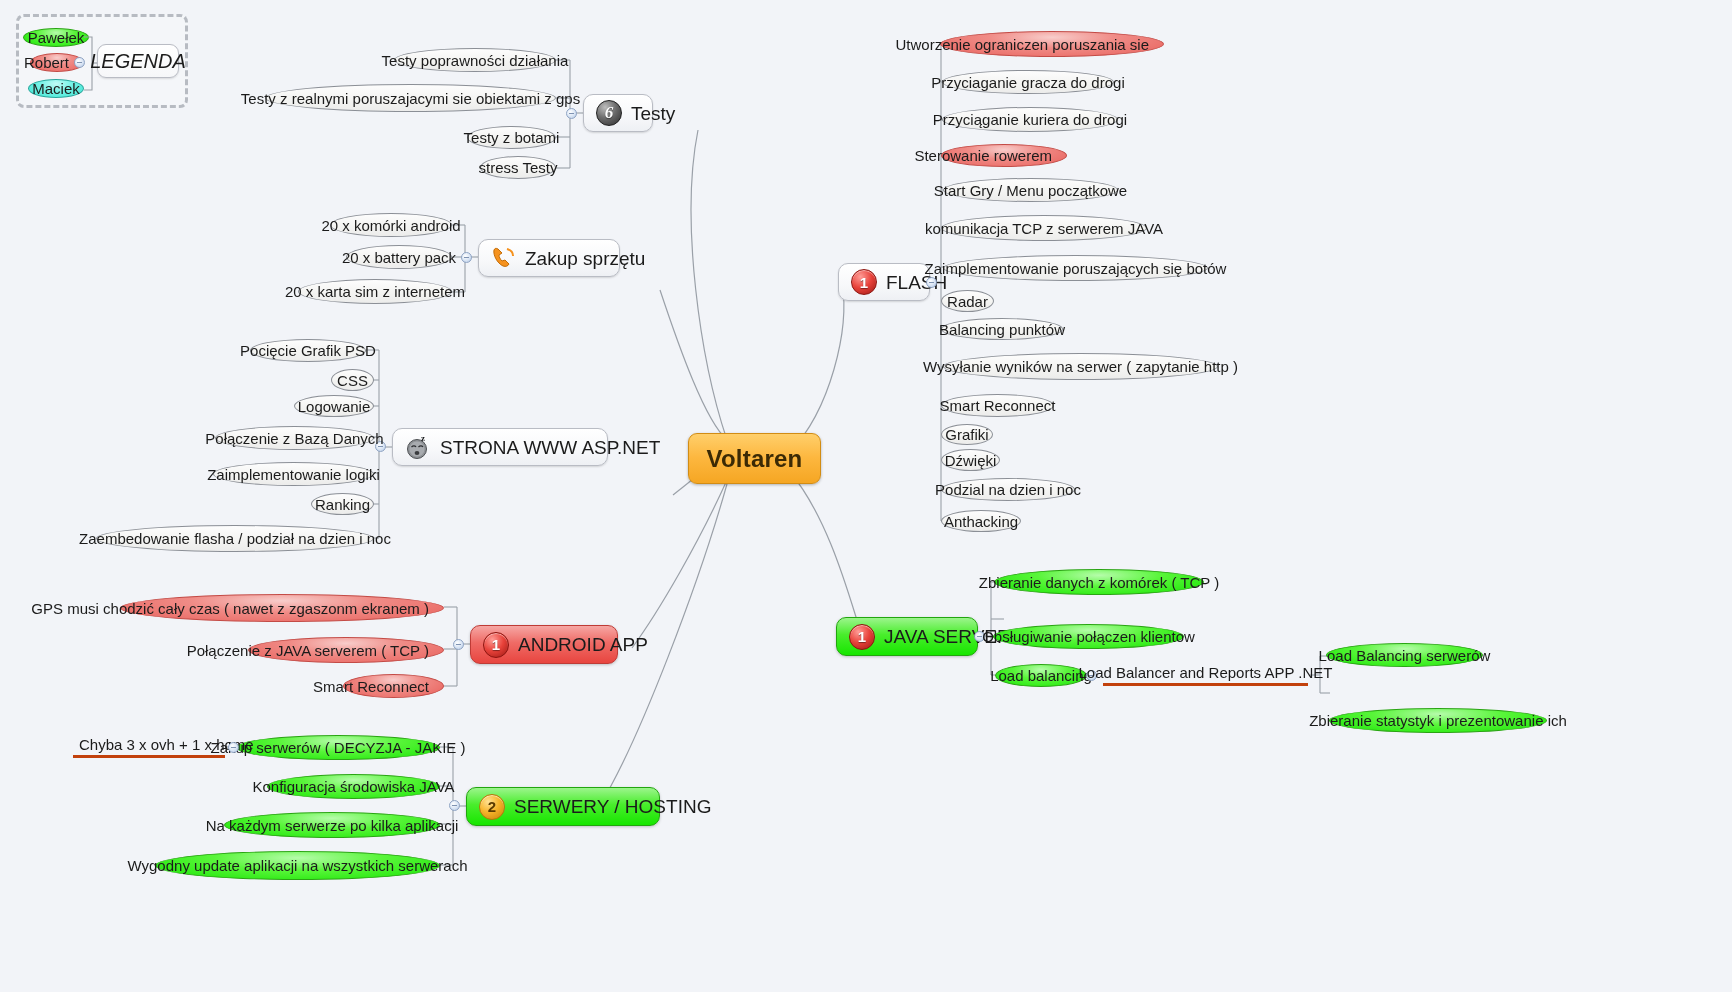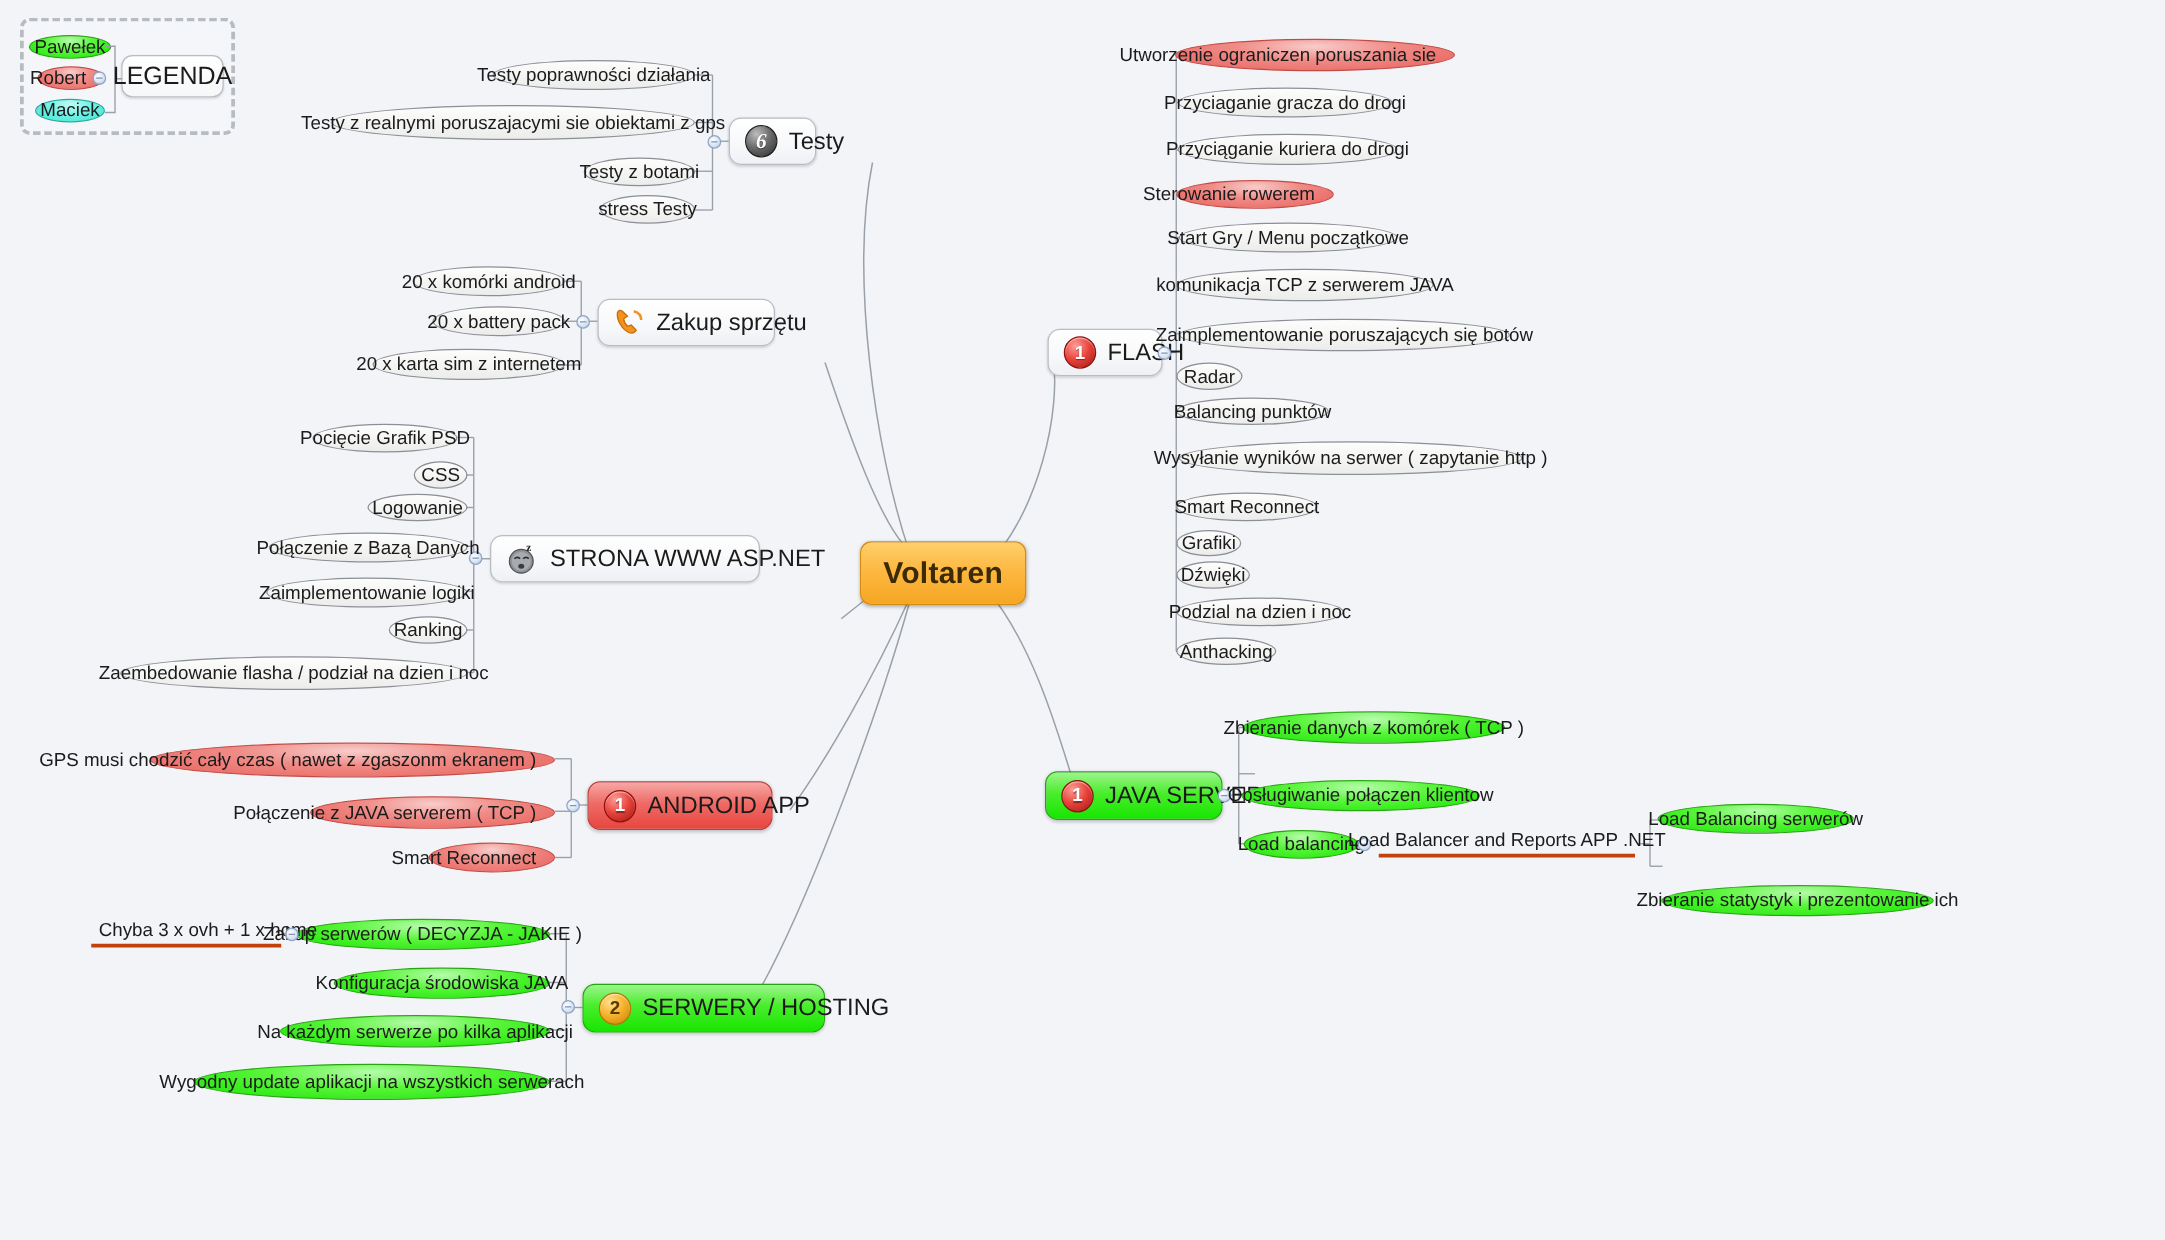--- a/index.html
+++ b/index.html
@@ -255,21 +255,21 @@
   <div class="node ell cyan" style="left:28px; top:79px; width:56px; height:19px;">
     <span class="label">Maciek</span>
   </div>
   <svg style="position:absolute;left:84px;top:28px;width:22px;height:80px">
     <g fill="none" stroke="#9aa0a8" stroke-width="1.1">
       <path d="M0 9 L 8 9 L 8 62 L 0 62"></path>
       <path d="M8 35 L 16 35"></path>
     </g>
   </svg>
   <div class="knob" style="left:74px; top:57px;"></div>
-  <div class="node legend-title" style="left:97px; top:44px; width:82px; height:34px;">
+  <div class="node legend-title" style="left:97px; top:44px; width:82px; height:34px;font-style:italic;">
     <span class="label">LEGENDA</span>
   </div>
 
   <div class="node central" style="left:660px; top:433px; width:133px; height:51px;margin-left:28px;">
     <span class="label">Voltaren</span>
   </div>
 
   <div class="node maintopic" style="left:583px; top:94px; width:70px; height:38px;">
     <span class="badge grey">6</span>
     <span class="label">Testy</span>

